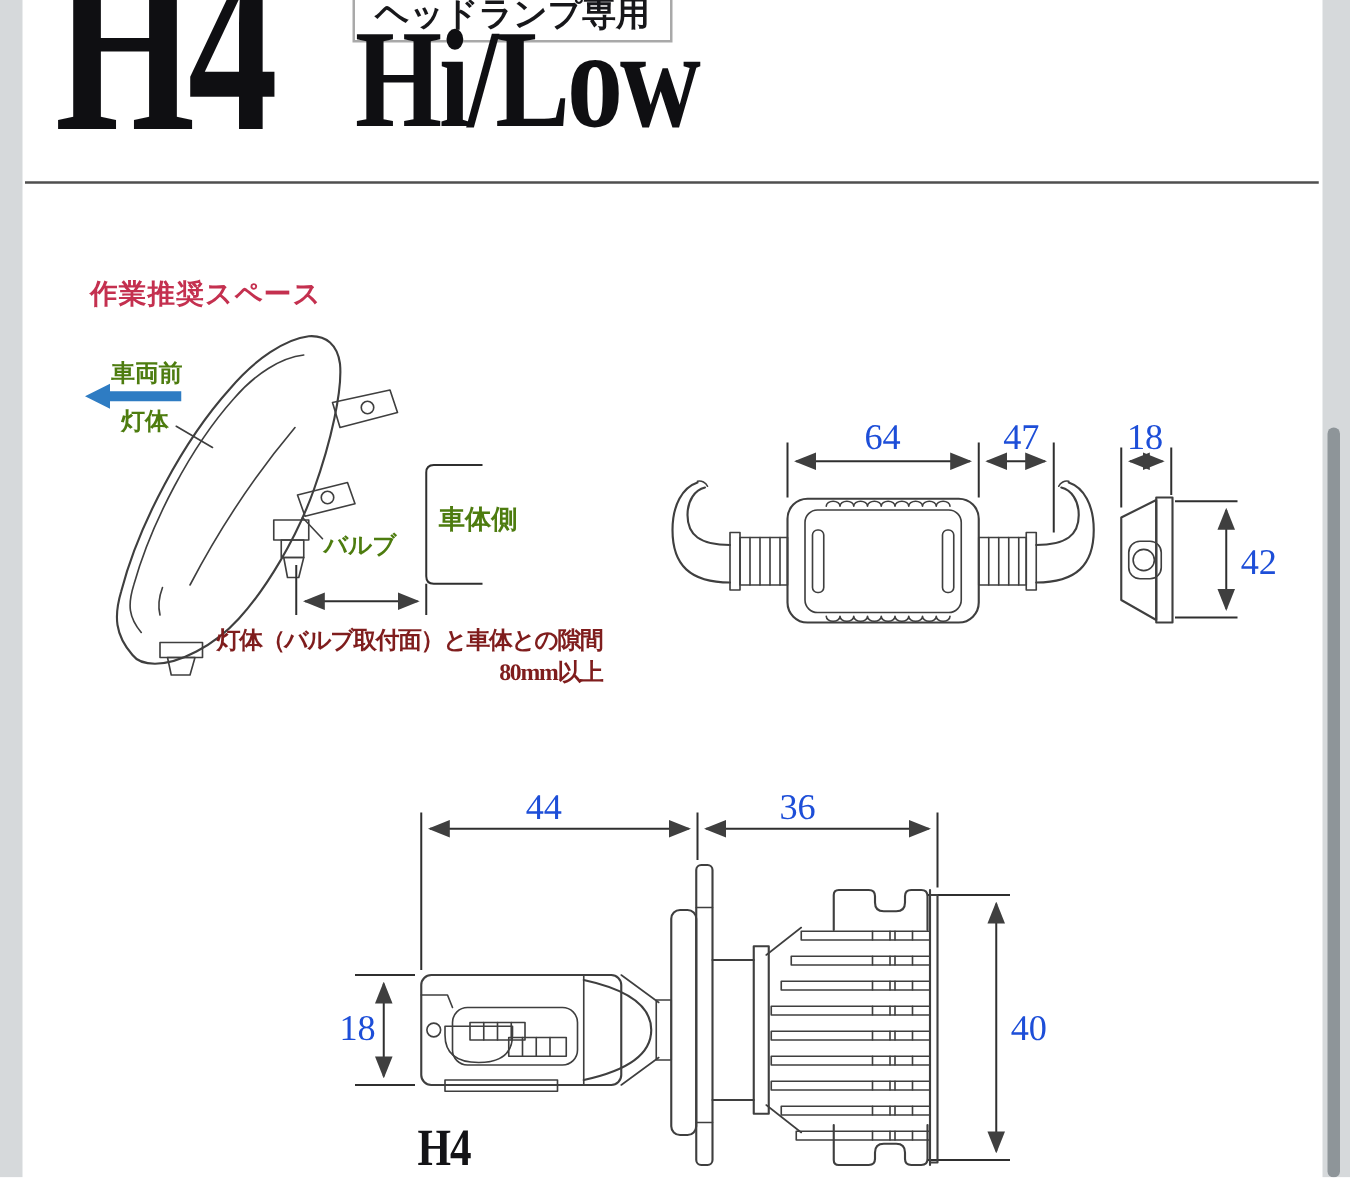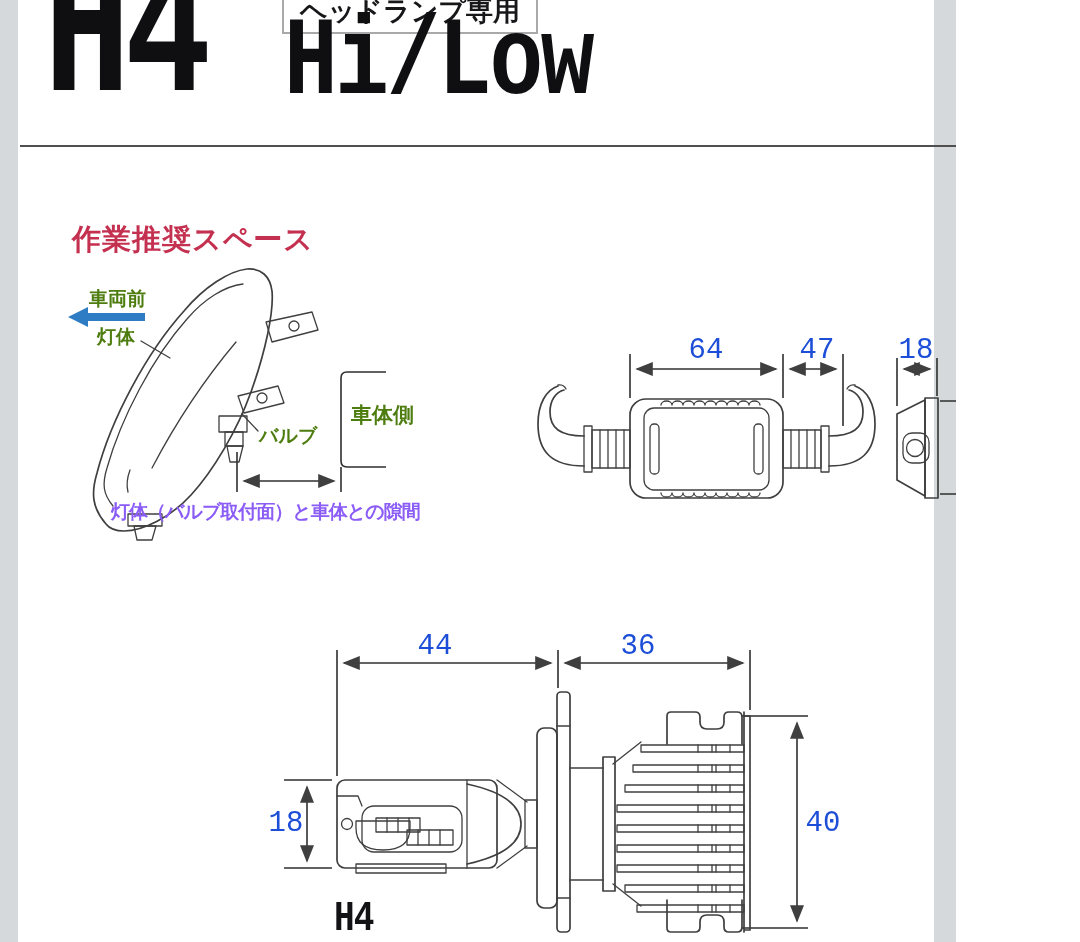--- a/index.html
+++ b/index.html
@@ -1,18 +1,18 @@
 <!DOCTYPE html>
 <html><head>
 <meta charset="utf-8">
 <style>
   html,body{margin:0;padding:0;background:#fff;}
   #stage{
-    position:relative;width:956px;height:942px;overflow:hidden;
-    background:#ffffff;font-family:Liberation Mono, monospace;
+    position:relative;width:1080px;height:942px;overflow:hidden;
+    background:#ffffff;font-family:Liberation Serif, serif;
     color:#1c1c1c;
   }
   .gutter{position:absolute;top:0;bottom:0;background:#d6d9db;}
   #gutter-left{left:0;width:18px;}
   #scroll-track{right:0;width:22px;}
   #scroll-thumb{position:absolute;left:1062px;top:342px;width:10px;height:600px;border-radius:6px;background:#8e9599;}
 
   
   #model-title{
     position:absolute;left:44px;top:-63px;font-size:200px;font-weight:800;
@@ -22,33 +22,33 @@
     position:absolute;left:284px;top:8px;font-size:112px;font-weight:800;
     line-height:1;letter-spacing:-3px;color:#0f0f12;transform:scaleX(.80);transform-origin:left top;
   }
   #headlamp-badge{
     position:absolute;left:282px;top:-16px;width:256px;height:50px;background:#fff;
     border:2px solid #a9a9a9;box-sizing:border-box;display:flex;align-items:flex-end;justify-content:center;
     font-size:27px;font-weight:800;color:#17171a;padding-bottom:3px;letter-spacing:0px;
   }
   #header-divider{position:absolute;left:20px;top:145px;width:1035px;height:2px;background:#4f4f4f;}
 
-  .section-title{position:absolute;font-size:29px;font-weight:800;color:#c4304f;letter-spacing:1px;}
+  .section-title{position:absolute;font-size:22px;font-weight:800;color:#c4304f;letter-spacing:1px;}
   #workspace-title{left:72px;top:220px;}
   #driver-title{left:530px;top:220px;}
 
   .jp-label{position:absolute;font-size:19px;color:#4d7c0f;white-space:nowrap;}
   .jp-bold{font-weight:800;}
   #vehicle-front-label{left:89px;top:286px;}
   #lamp-body-label{left:97px;top:324px;font-weight:600;}
   #bulb-callout-label{left:259px;top:423px;font-weight:600;}
   #body-side-label{left:351px;top:401px;font-size:21px;}
 
-  .note-text{position:absolute;left:111px;width:340px;text-align:left;font-size:19px;
-    font-weight:700;color:#8b5cf6;letter-spacing:-1px;}
+  .note-text{position:absolute;left:142px;width:340px;text-align:right;font-size:19px;
+    font-weight:700;color:#7f1d1d;letter-spacing:-1px;}
   #clearance-note-1{top:499px;}
   #clearance-note-2{top:525px;}
 
   .dim{position:absolute;width:60px;text-align:center;font-size:29px;color:#1d4ed8;letter-spacing:0px;}
   #dim-64{left:676px;top:334px;}
   #dim-25{left:787px;top:334px;}
   #dim-18d{left:886px;top:334px;}
   #dim-42{left:977px;top:434px;text-align:center;}
   #dim-44{left:405px;top:630px;}
   #dim-36{left:608px;top:630px;}
@@ -114,20 +114,21 @@
 
     <path class="dimln" d="M237,452 V492"></path>
     <line class="dimln" x1="244" y1="481" x2="334" y2="481" marker-start="url(#a1)" marker-end="url(#a1)"></line>
   </svg>
 
   <div id="vehicle-front-label" class="jp-label jp-bold">車両前</div>
   <div id="lamp-body-label" class="jp-label">灯体</div>
   <div id="bulb-callout-label" class="jp-label">バルブ</div>
   <div id="body-side-label" class="jp-label jp-bold">車体側</div>
   <div id="clearance-note-1" class="note-text">灯体（バルブ取付面）と車体との隙間</div>
+  <div id="clearance-note-2" class="note-text">80mm以上</div>
 
   <svg id="driver-diagram" style="left:540px;top:330px" width="480" height="190" viewBox="540 330 480 190">
     <defs>
       <marker id="a2" viewBox="0 0 10 8" refX="9" refY="4" markerWidth="11" markerHeight="9" orient="auto-start-reverse">
         <path d="M0,0 L10,4 L0,8 Z" fill="#3f3f3f"></path>
       </marker>
     </defs>
 
     <path class="dimln" d="M630,354 V398 M783,354 V398 M843,354 V426"></path>
     <line class="dimln" x1="637" y1="369" x2="776" y2="369" marker-start="url(#a2)" marker-end="url(#a2)"></line>

